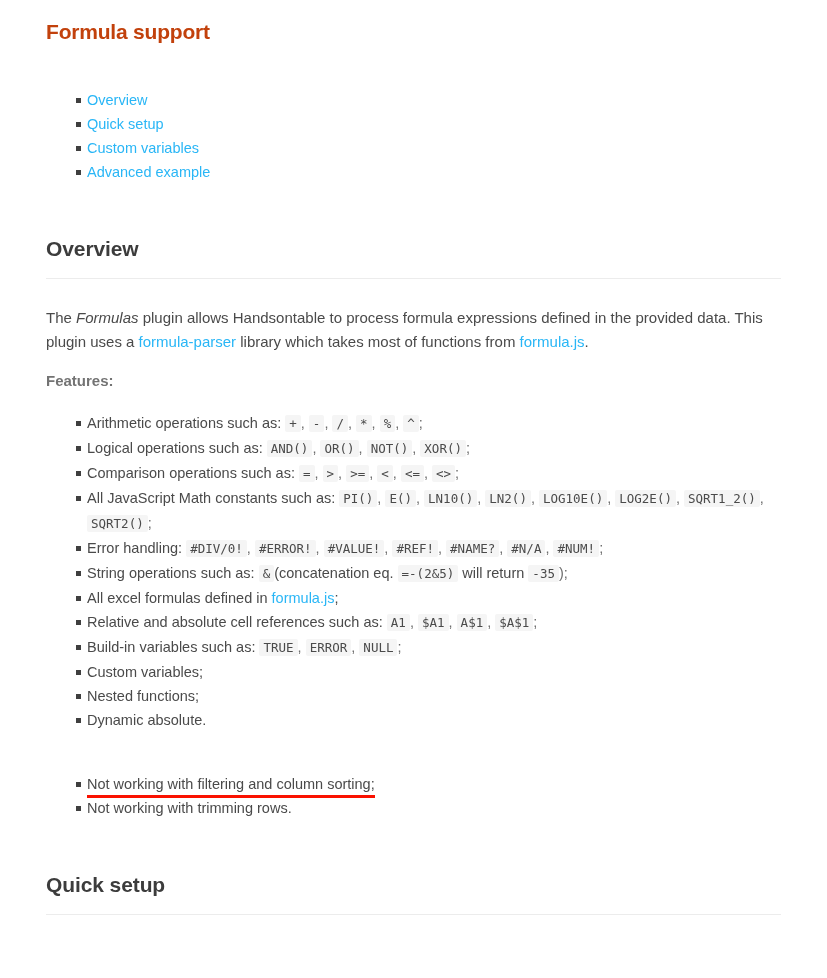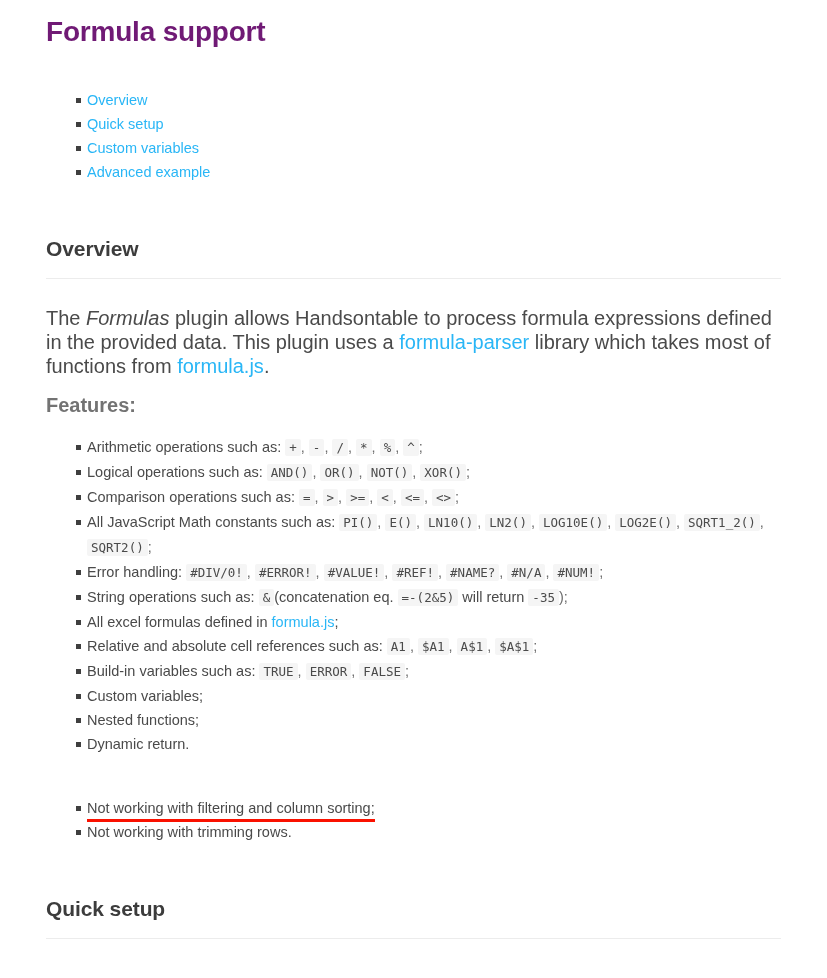--- a/index.html
+++ b/index.html
@@ -16,24 +16,24 @@
     -webkit-font-smoothing: antialiased;
   }
   .page {
     padding: 0 46px;
     box-sizing: border-box;
     width: 827px;
   }
 
   
   .page-title {
-    font-size: 28px;
+    font-size: 21px;
     line-height: 32px;
     font-weight: bold;
-    color: #701a75;
+    color: #c2410c;
     margin: 0;
     padding-top: 16px;
     letter-spacing: -0.2px;
   }
   .section-heading {
     font-size: 21px;
     line-height: 26px;
     font-weight: bold;
     color: #3c3c3c;
     margin: 0;
@@ -66,21 +66,21 @@
     height: 5px;
     background: #3f3f3f;
   }
   a.link {
     color: #29b6f6;
     text-decoration: none;
   }
 
   
   .para {
-    font-size: 20px;
+    font-size: 15px;
     line-height: 24px;
     color: #4a4a4a;
     margin: 0;
   }
   .strong { font-weight: bold; color: #737373; }
   .em { font-style: italic; }
 
   
   ul.bullets {
     list-style: none;
@@ -181,25 +181,25 @@
     <li><span>All JavaScript Math constants such as: </span><code class="code">PI()</code><span class="sep">, </span><code class="code">E()</code><span class="sep">, </span><code class="code">LN10()</code><span class="sep">, </span><code class="code">LN2()</code><span class="sep">, </span><code class="code">LOG10E()</code><span class="sep">, </span><code class="code">LOG2E()</code><span class="sep">, </span><code class="code">SQRT1_2()</code><span class="sep">, </span><code class="code">SQRT2()</code><span class="sep">;</span></li>
 
     <li><span>Error handling: </span><code class="code">#DIV/0!</code><span class="sep">, </span><code class="code">#ERROR!</code><span class="sep">, </span><code class="code">#VALUE!</code><span class="sep">, </span><code class="code">#REF!</code><span class="sep">, </span><code class="code">#NAME?</code><span class="sep">, </span><code class="code">#N/A</code><span class="sep">, </span><code class="code">#NUM!</code><span class="sep">;</span></li>
 
     <li><span>String operations such as: </span><code class="code">&amp;</code><span>(concatenation eq. </span><code class="code">=-(2&amp;5)</code><span>&nbsp;</span><span>will return </span><code class="code">-35</code><span class="sep">);</span></li>
 
     <li><span>All excel formulas defined in </span><a class="link" href="#">formula.js</a><span>;</span></li>
 
     <li><span>Relative and absolute cell references such as: </span><code class="code">A1</code><span class="sep">, </span><code class="code">$A1</code><span class="sep">, </span><code class="code">A$1</code><span class="sep">, </span><code class="code">$A$1</code><span class="sep">;</span></li>
 
-    <li><span>Build-in variables such as: </span><code class="code">TRUE</code><span class="sep">, </span><code class="code">ERROR</code><span class="sep">, </span><code class="code">FALSE</code><span class="sep">;</span></li>
+    <li><span>Build-in variables such as: </span><code class="code">TRUE</code><span class="sep">, </span><code class="code">ERROR</code><span class="sep">, </span><code class="code">NULL</code><span class="sep">;</span></li>
 
     <li><span>Custom variables;</span></li>
     <li><span>Nested functions;</span></li>
-    <li><span>Dynamic return.</span></li>
+    <li><span>Dynamic absolute.</span></li>
   </ul>
 
   <div class="sp-2"></div>
 
 
   <div class="sp-6"></div>
 
   <ul class="bullets">
     <li><span class="annotated">Not working with filtering and column sorting;</span></li>
     <li><span>Not working with trimming rows.</span></li>

